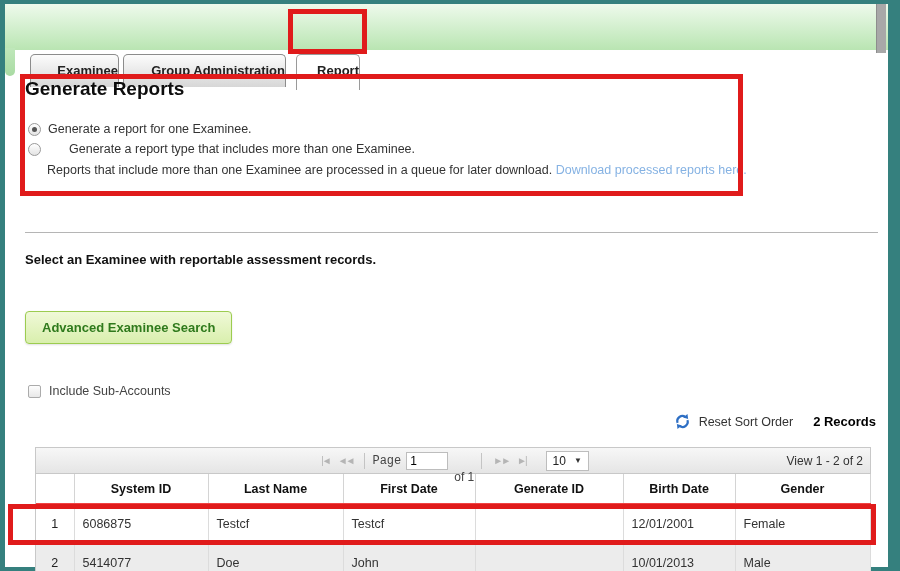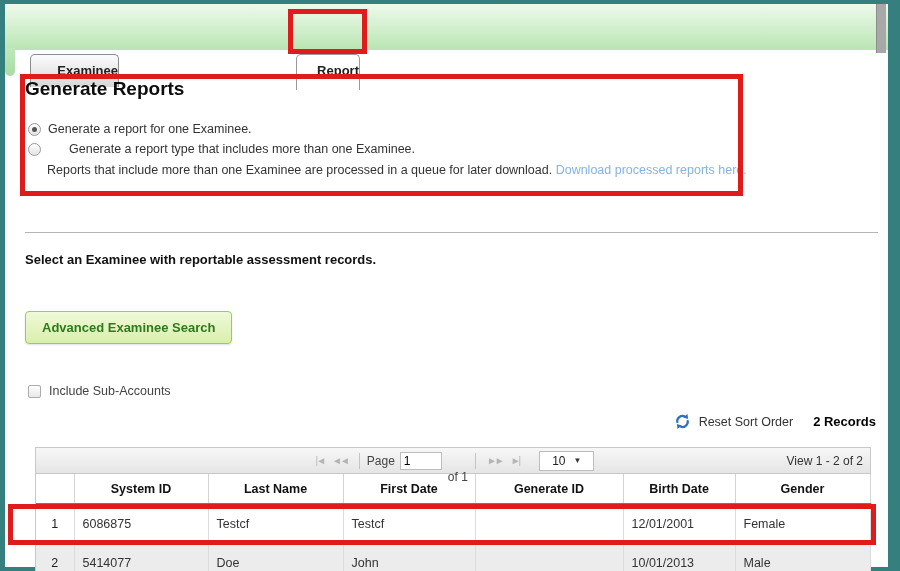--- a/index.html
+++ b/index.html
@@ -59,26 +59,26 @@
   #reset-icon { width:17px; height:17px; cursor:pointer; }
   #reset-sort-label { font-size:12.5px; color:#333; cursor:pointer; }
   #records-count { font-size:13px; font-weight:bold; color:#000; margin-left:12px; }
 
   
   #grid { position:absolute; left:35px; top:447px; width:836px; border:1px solid #c8c8c8; background:#fff; }
   #pager { height:26px; background:linear-gradient(#f7f7f7,#e5e5e5); border-bottom:1px solid #c8c8c8;
     position:relative; display:flex; align-items:center; justify-content:center; font-size:12px; color:#444; }
   .pager-sep { width:1px; height:16px; background:#c4c4c4; margin:0 7px; }
   .pager-arrow { font-size:10px; color:#b5b5b5; letter-spacing:-2px; padding:0 4px; cursor:pointer; user-select:none; }
-  #page-label { margin-right:5px; }
+  #page-label { margin-right:5px;font-family:Liberation Mono, monospace; }
   #page-input { width:42px; height:18px; border:1px solid #bdbdbd; font-size:12px; padding:0 3px;
     font-family:"Liberation Sans", sans-serif; }
   #of-label { margin-left:6px;margin-top:32px; }
   #page-size-select { display:inline-flex; align-items:center; gap:8px; background:#fff;
-    border:1px solid #bdbdbd; height:20px; padding:0 12px; margin-left:16px; font-size:12px; color:#222; cursor:pointer; }
+    border:1px solid #bdbdbd; height:20px; padding:0 6px; margin-left:16px; font-size:12px; color:#222; cursor:pointer; }
   #page-size-caret { font-size:8px; color:#333; }
   #view-range { position:absolute; right:7px; top:6px; font-size:12px; color:#333; }
 
   table { border-collapse:collapse; table-layout:fixed; width:100%; }
   th { height:30px; font-size:12.5px; font-weight:bold; color:#111; text-align:center;
     border-right:1px solid #d4d4d4; border-bottom:2px solid #ef4444; background:#fff; cursor:pointer; }
   td { height:29px; font-size:12.5px; color:#333; padding:12px 8px; border-right:1px solid #dcdcdc;
     border-bottom:1px solid #dcdcdc; overflow:hidden; white-space:nowrap; }
   td.rownum { text-align:center; padding:0; color:#222; }
   tr.row-even td { background:#ffffff; }
@@ -87,20 +87,21 @@
 </head>
 <body>
 
 <div id="page">
   <div id="content-bg"></div>
   <div id="header-band"></div>
   <div id="header-tab-stub"></div>
   <div id="scrollbar-fragment"></div>
 
   <div class="tab" id="tab-examinee">Examinee</div>
+  <div class="tab" id="tab-group-admin">Group Administration</div>
   <div class="tab active" id="tab-report">Report</div>
 
   <div id="generate-title">Generate Reports</div>
 
   <div class="radio-row" id="radio-row-1">
     <span class="radio selected"></span>
     <span class="radio-label">Generate a report for one Examinee.</span>
   </div>
   <div class="radio-row" id="radio-row-2">
     <span class="radio"></span>

